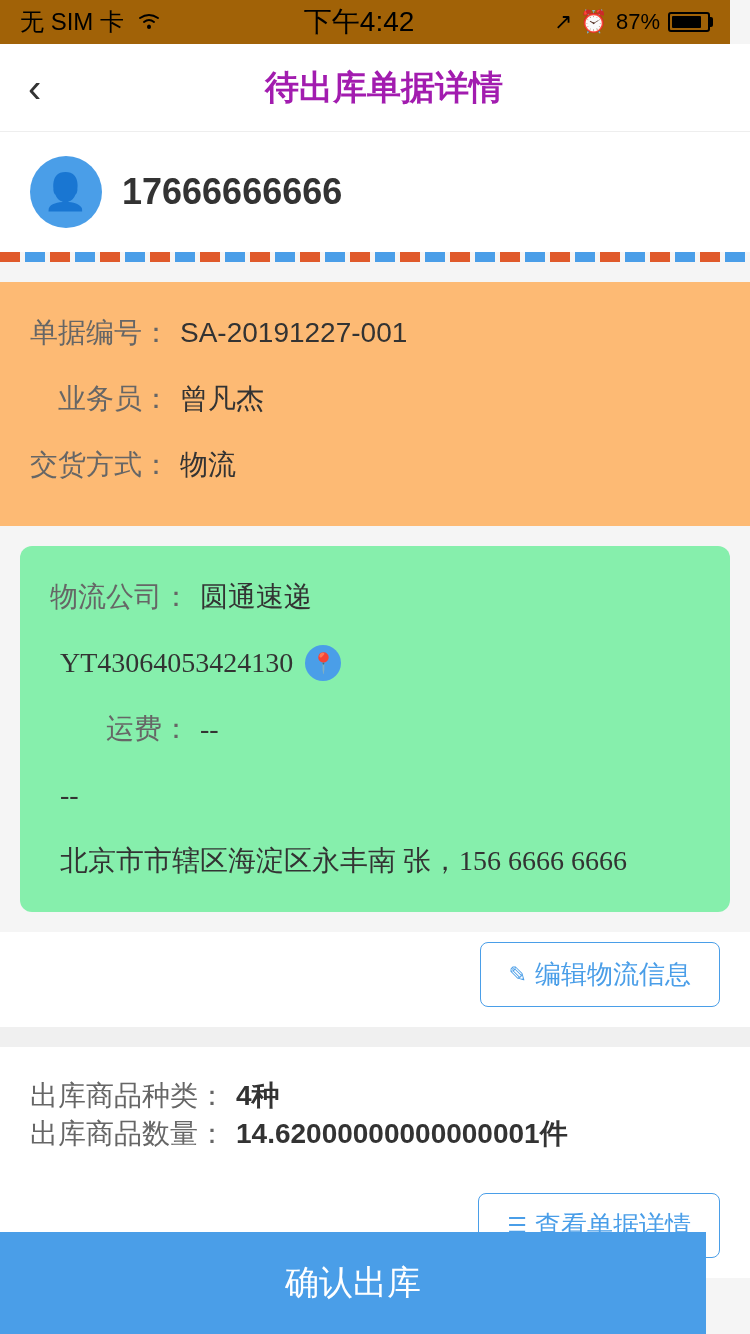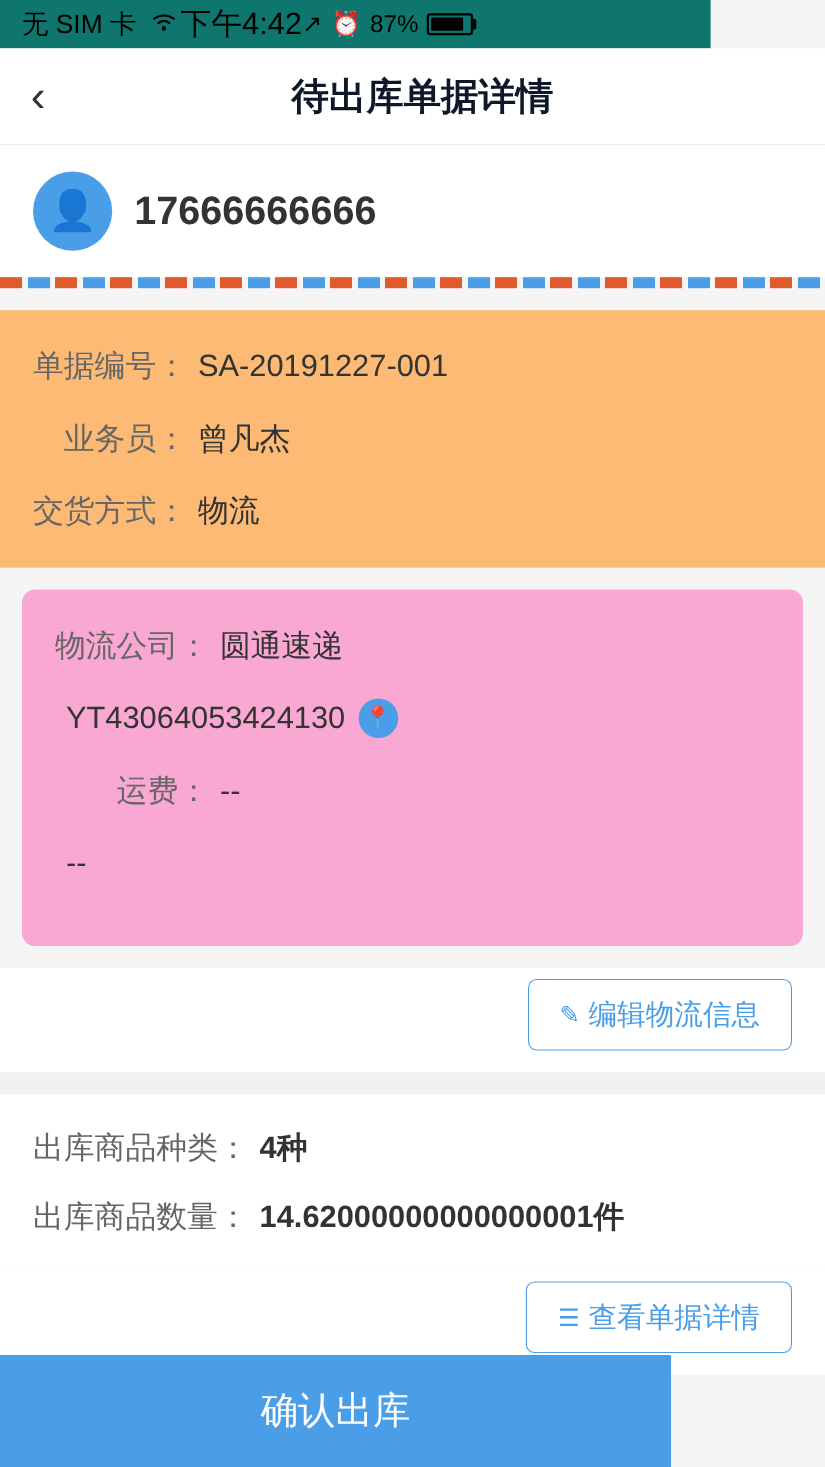--- a/index.html
+++ b/index.html
@@ -9,26 +9,26 @@
       min-height: 1334px;
       background: #f5f5f5;
       font-family: -apple-system, 'PingFang SC', 'Helvetica Neue', Arial, sans-serif;
       font-size: 28px;
       color: #333;
       position: relative;
     }
 
     
     .status-bar {
-      width: 646px;
+      width: 730px;
       height: 44px;
-      background: #0f766e;
-      display: flex;
-      align-items: center;
-      justify-content: flex-start;
+      background: #a16207;
+      display: flex;
+      align-items: center;
+      justify-content: space-between;
       padding: 0 20px;
       font-size: 24px;
       color: #000;
     }
     .status-left { display: flex; align-items: center; gap: 10px; }
     .status-center { font-size: 28px; font-weight: 500; }
     .status-right { display: flex; align-items: center; gap: 8px; font-size: 22px; }
     .battery-icon {
       width: 42px; height: 20px; border: 2px solid #000; border-radius: 3px; position: relative; display: inline-flex; align-items: center;
     }
@@ -50,21 +50,21 @@
       position: absolute;
       left: 28px;
       font-size: 40px;
       color: #333;
       cursor: pointer;
       line-height: 1;
     }
     .nav-title {
       font-size: 34px;
       font-weight: 600;
-      color: #0f172a;
+      color: #a21caf;
       margin-left: 18px;
     }
 
     
     .user-section {
       width: 750px;
       background: #fff;
       padding: 24px 30px;
       display: flex;
       align-items: center;
@@ -97,41 +97,42 @@
       background: #fdba74;
       margin-top: 20px;
       padding: 30px 30px 30px 30px;
     }
     .info-row {
       display: flex;
       align-items: flex-start;
       margin-bottom: 24px;
       line-height: 1.5;
     }
-    .info-row:last-child { margin-bottom: 0; }
+    .info-row:last-child { margin-bottom: 10px; }
     .info-label {
       color: #666;
       font-size: 28px;
       min-width: 140px;
       text-align: right;
       flex-shrink: 0;
     }
     .info-value {
       color: #333;
       font-size: 28px;
       margin-left: 10px;
       flex: 1;
     }
 
     
     .logistics-card {
-      background: #f9a8d4;
+      background: #86efac;
       border-radius: 12px;
       margin: 20px 20px;
       padding: 30px;
+      font-family: Liberation Serif, serif;
     }
     .logistics-row {
       display: flex;
       align-items: flex-start;
       margin-bottom: 24px;
       line-height: 1.5;
     }
     .logistics-row:last-child { margin-bottom: 0; }
     .logistics-label {
       color: #666;
@@ -192,21 +193,20 @@
 
     
     .product-section {
       background: #fff;
       padding: 30px 30px;
       margin-top: 0;
     }
     .product-row {
       display: flex;
       align-items: center;
-      margin-bottom: 24px;
     }
     .product-row:last-child { margin-bottom: 0; }
     .product-label {
       color: #666;
       font-size: 28px;
       min-width: 180px;
       text-align: right;
       flex-shrink: 0;
     }
     .product-value {
@@ -235,21 +235,21 @@
       gap: 8px;
       cursor: pointer;
     }
     .view-btn-icon { font-size: 22px; }
 
     
     .confirm-btn-area {
       position: fixed;
       bottom: 0;
       left: 0;
-      width: 610px;
+      width: 706px;
       background: #4a9ee8;
       padding: 28px 0;
       display: flex;
       justify-content: center;
       align-items: center;
       cursor: pointer;
     }
     .confirm-btn-label {
       color: #fff;
       font-size: 34px;
@@ -321,20 +321,21 @@
     </span>
   </div>
   <div class="logistics-row">
     <span class="logistics-label">运费：</span>
     <span class="logistics-value">--</span>
   </div>
   <div class="logistics-row">
     <span class="logistics-value">--</span>
   </div>
   <div class="logistics-row">
+    <span class="logistics-value">北京市市辖区海淀区永丰南  张，156 6666 6666</span>
   </div>
 </div>
 
 <div class="edit-btn-row">
   <button class="edit-btn">
     <span class="edit-btn-icon">✎</span>
     <span>编辑物流信息</span>
   </button>
 </div>
 

